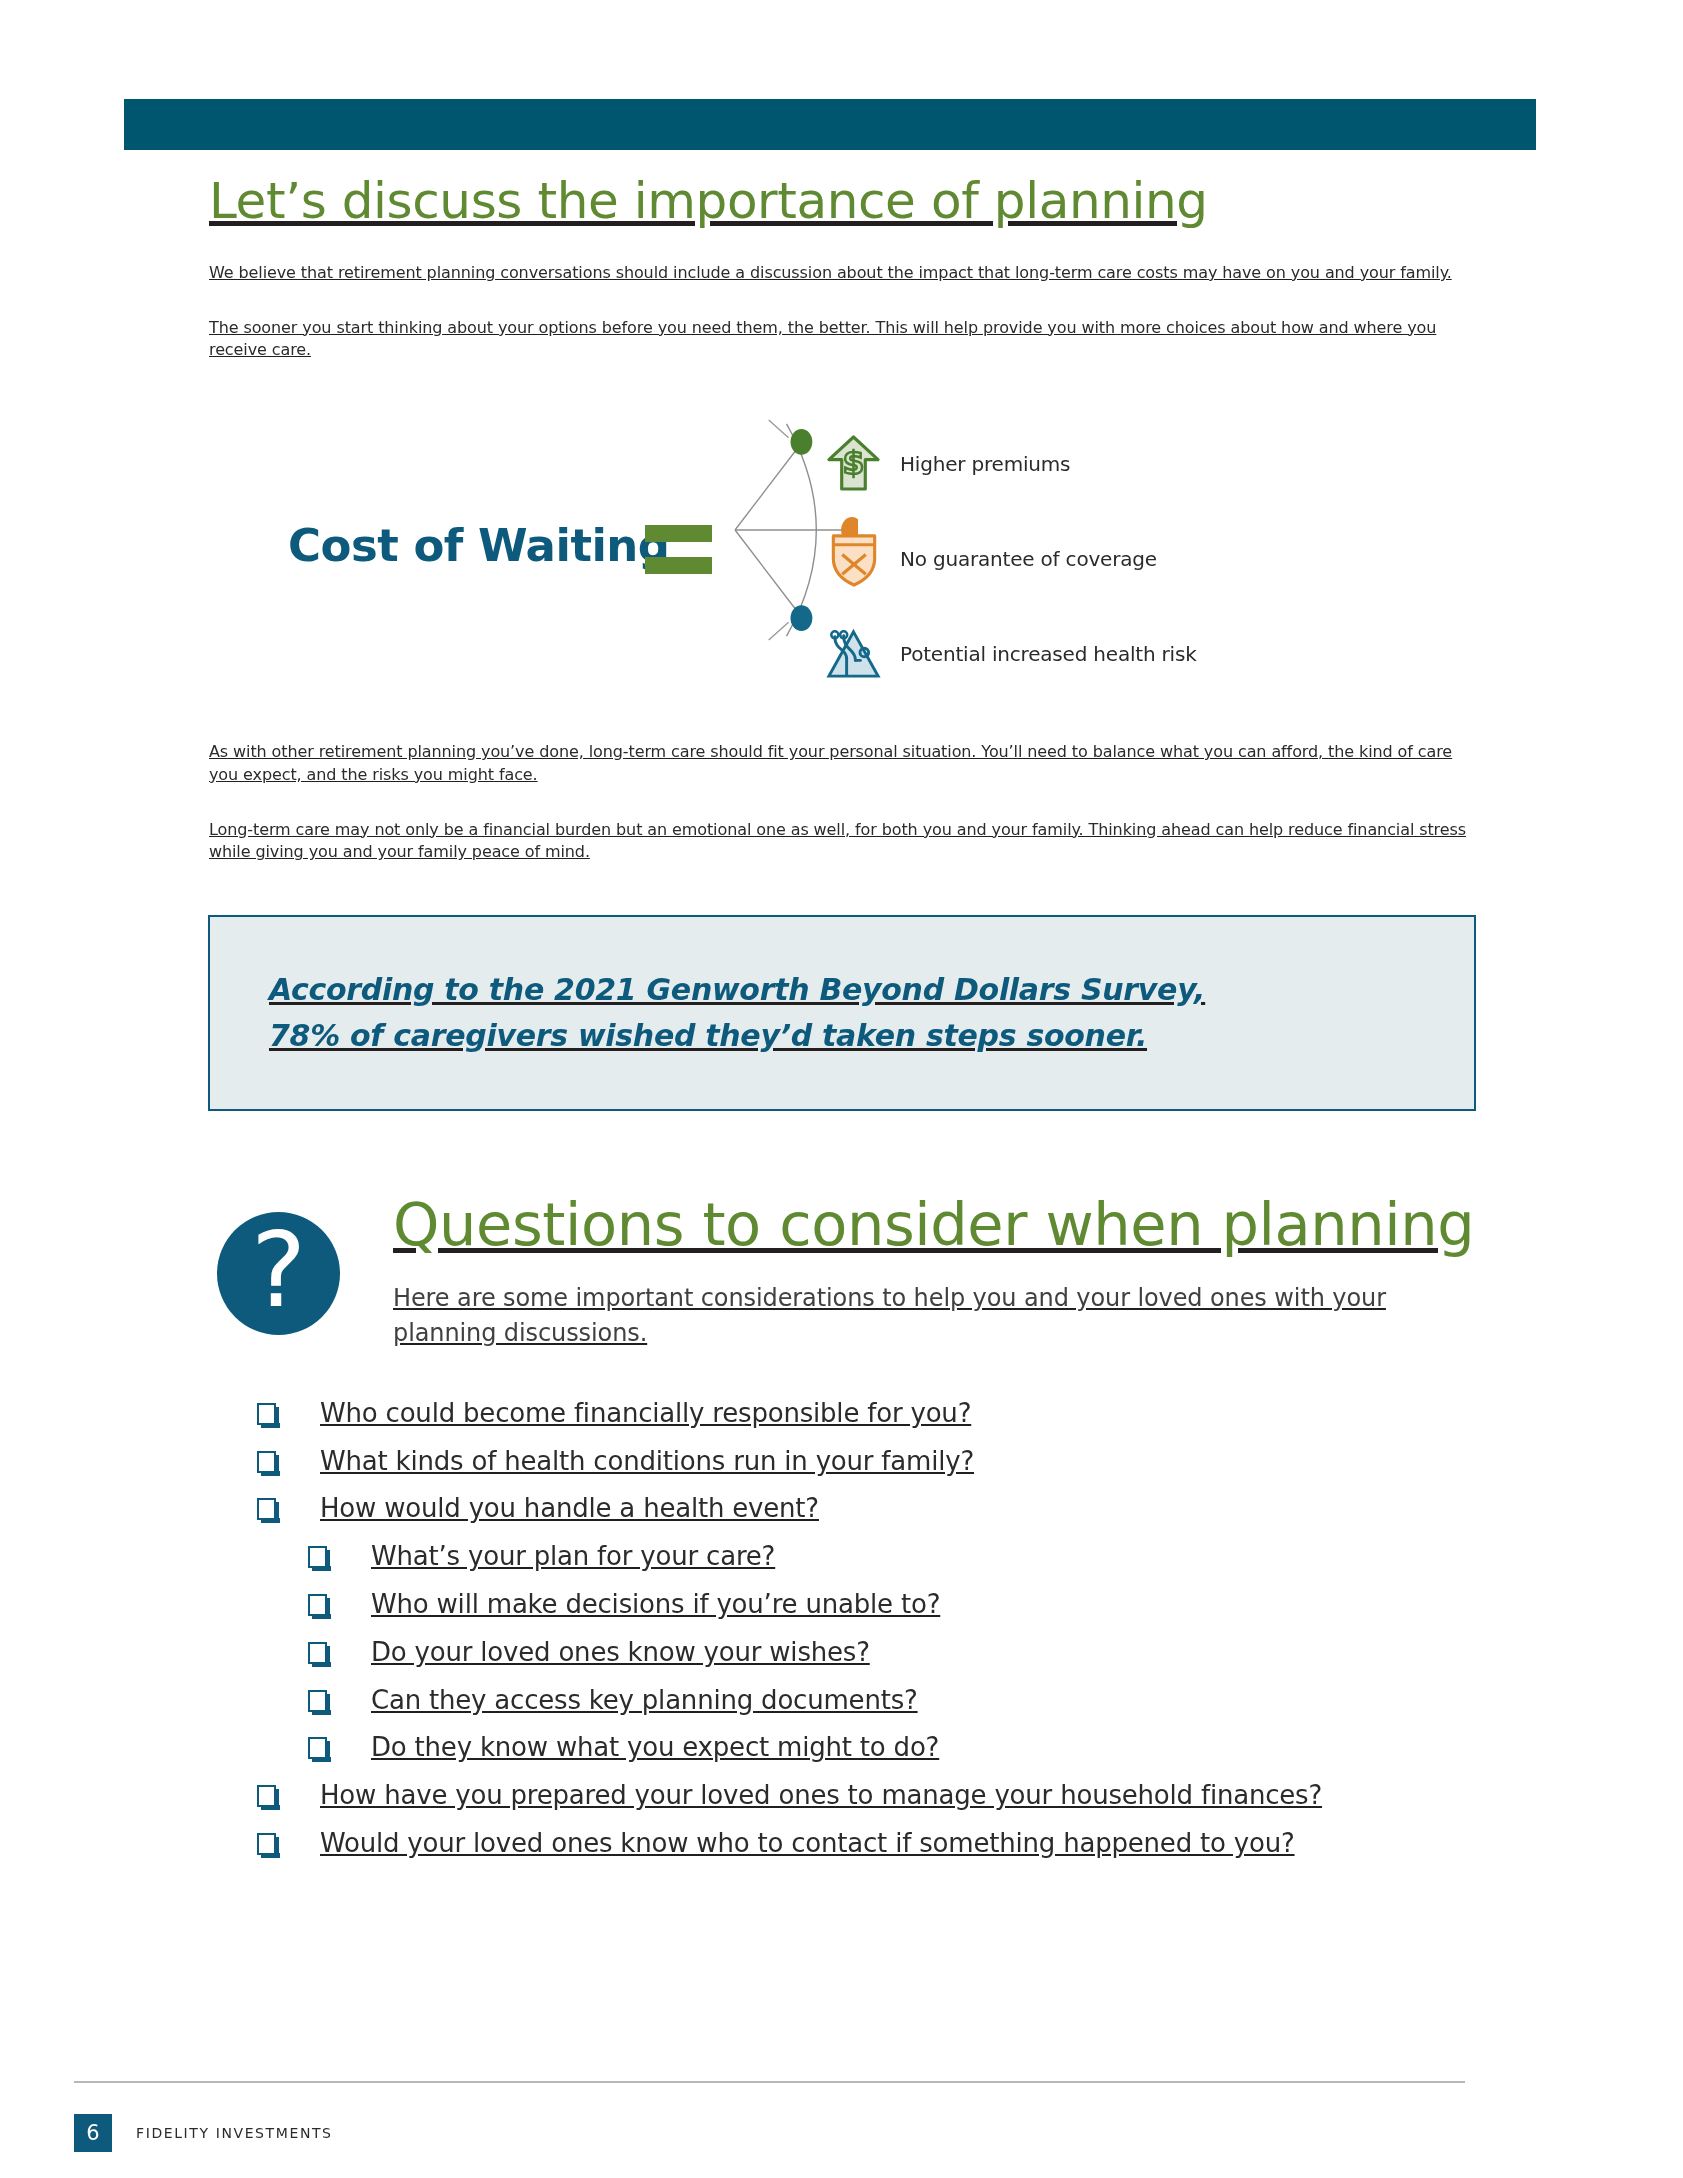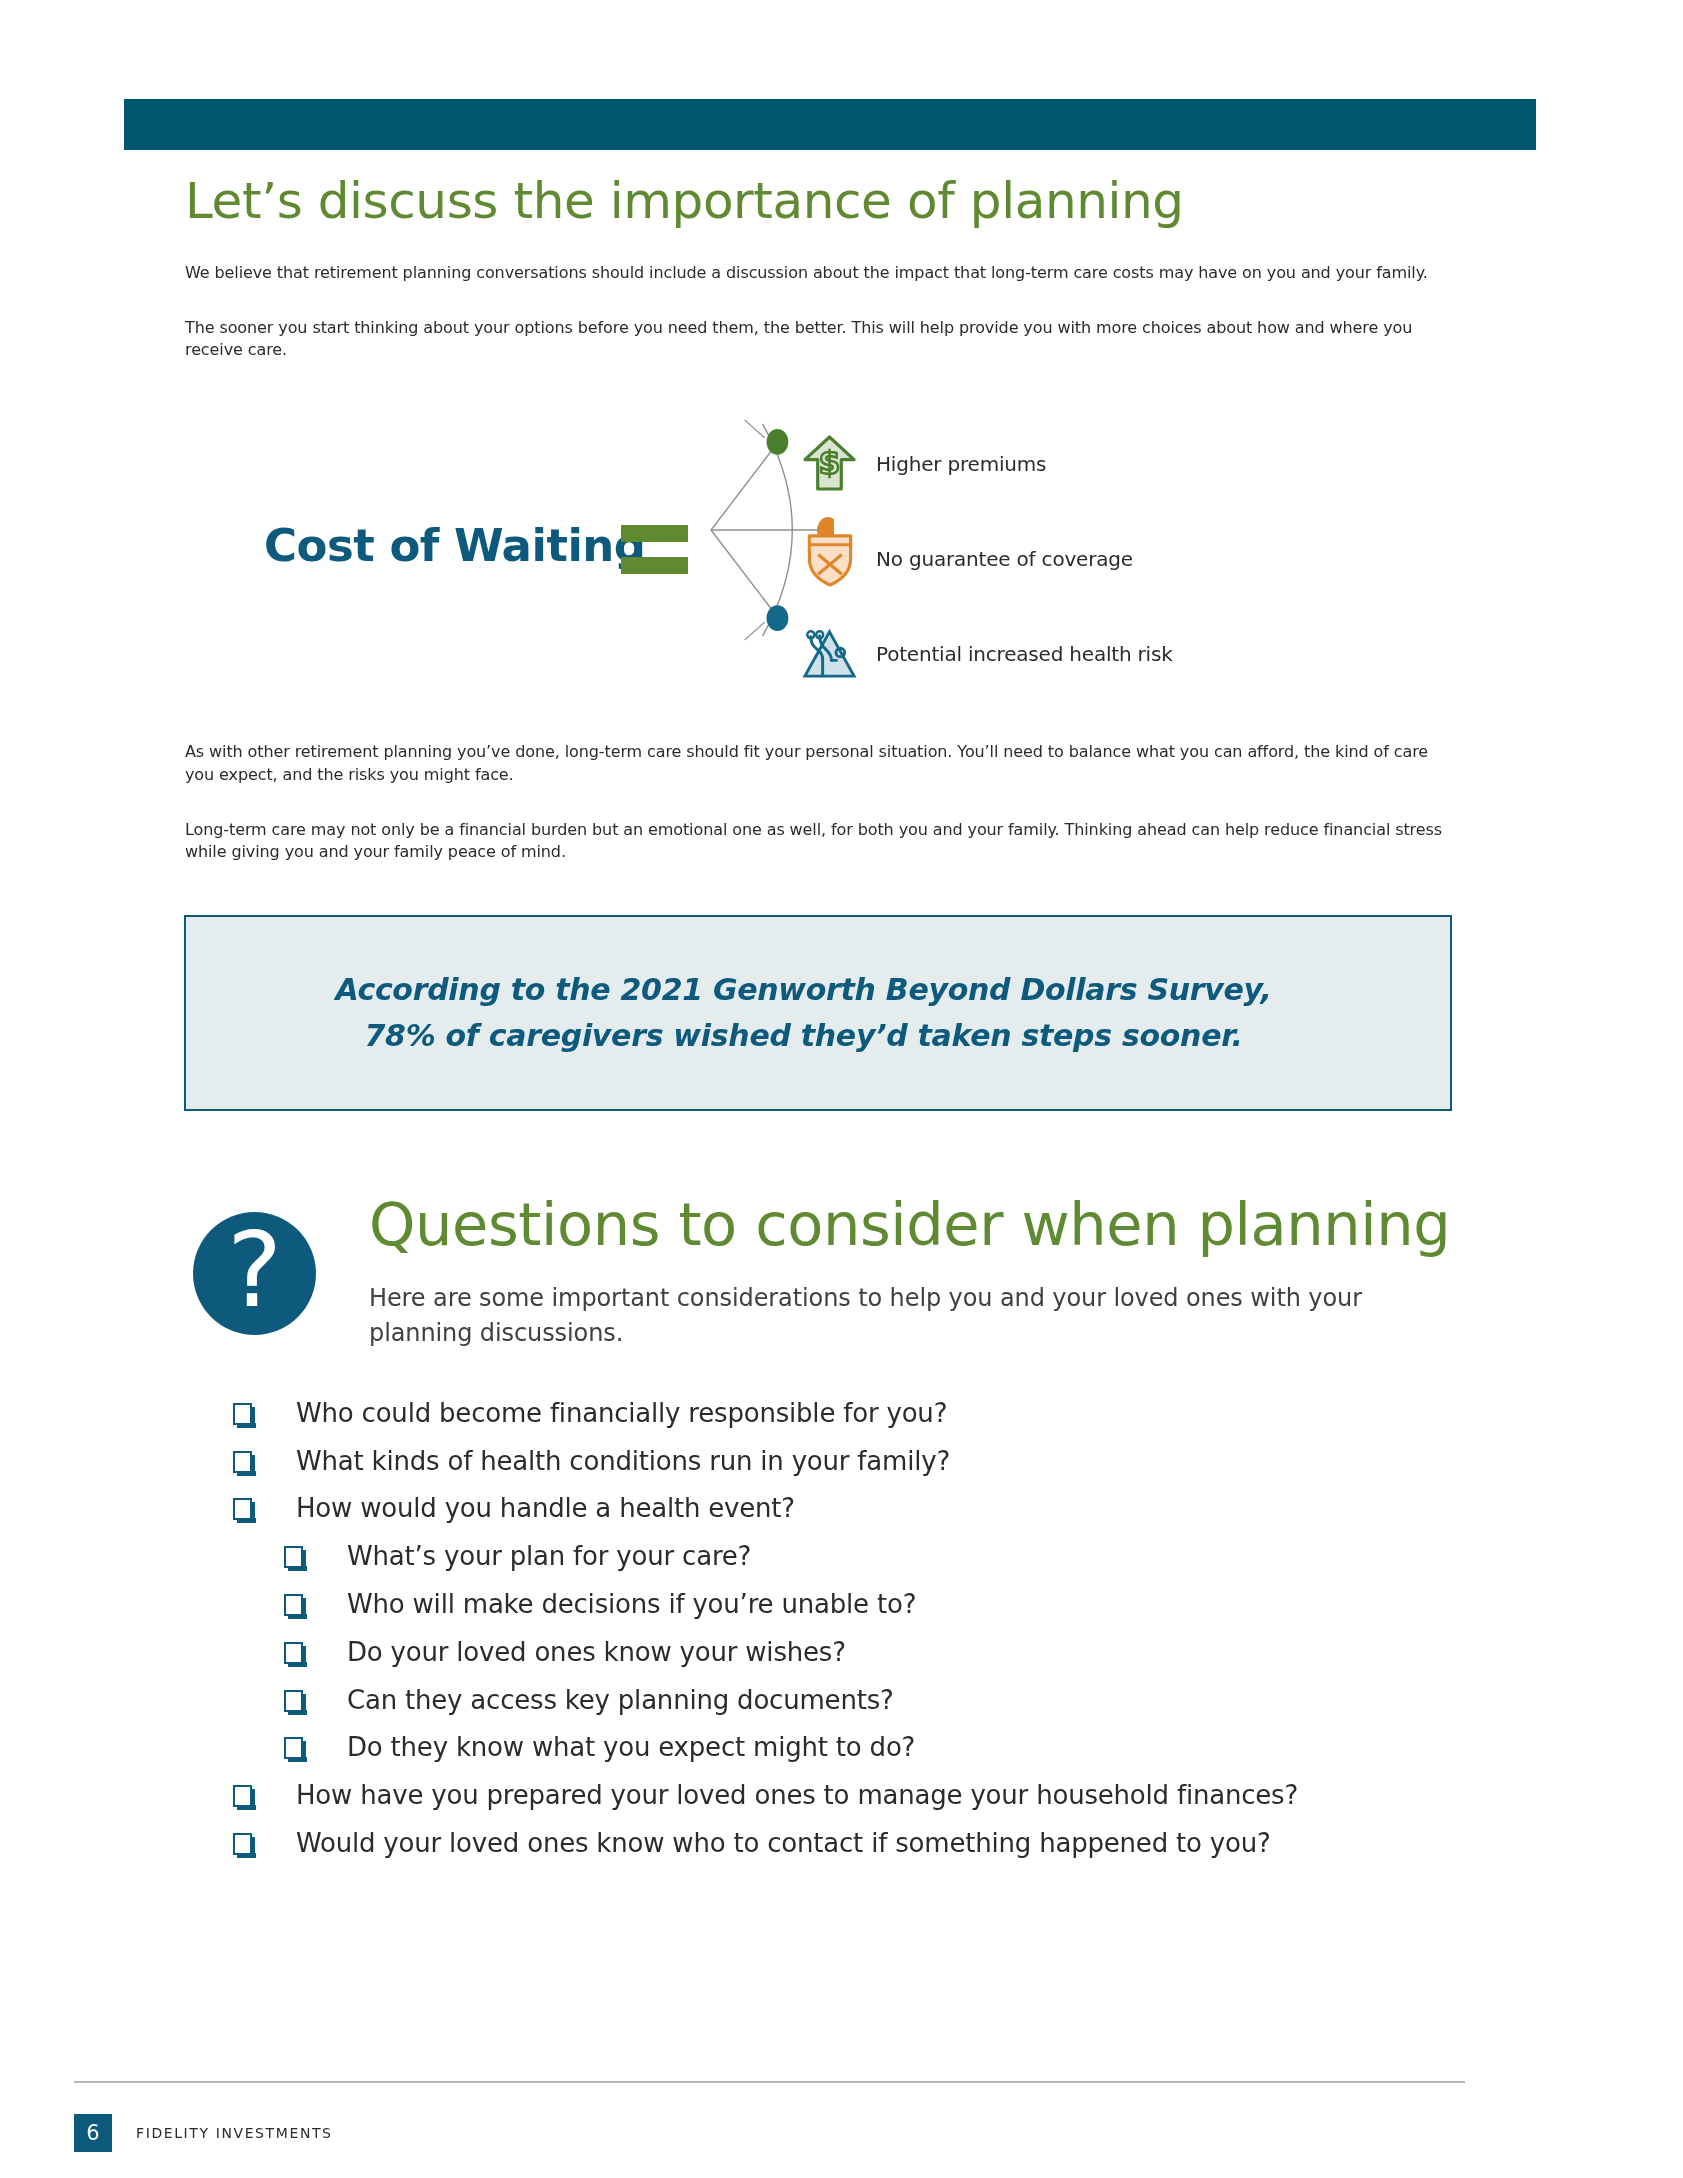--- a/index.html
+++ b/index.html
@@ -29,23 +29,24 @@
     left: 124px;
     top: 99px;
     width: 1412px;
     height: 51px;
     background: #00556f;
   }
 
   
   .content {
     position: absolute;
-    left: 185px;
+    left: 209px;
     top: 174px;
     width: 1269px;
+    text-decoration: underline;
   }
 
   h1.page-title {
     font-family: "DejaVu Sans", sans-serif;
     font-weight: 400;
     font-size: 50px;
     line-height: 1.08;
     color: #5f8a32;
     margin: 0 0 34px 0;
     letter-spacing: -0.4px;
@@ -128,21 +129,20 @@
 
   
   .callout {
     position: relative;
     margin: 51px 0 0 -1px;
     width: 1268px;
     box-sizing: border-box;
     background: #e4ecee;
     border: 2px solid #0e5a7d;
     padding: 50px 88px 51px 59px;
-    text-align: center;
   }
   .callout .line {
     font-family: "DejaVu Sans", sans-serif;
     font-weight: bold;
     font-style: italic;
     font-size: 30px;
     line-height: 1.52;
     color: #0e5a7d;
     letter-spacing: -0.3px;
   }

